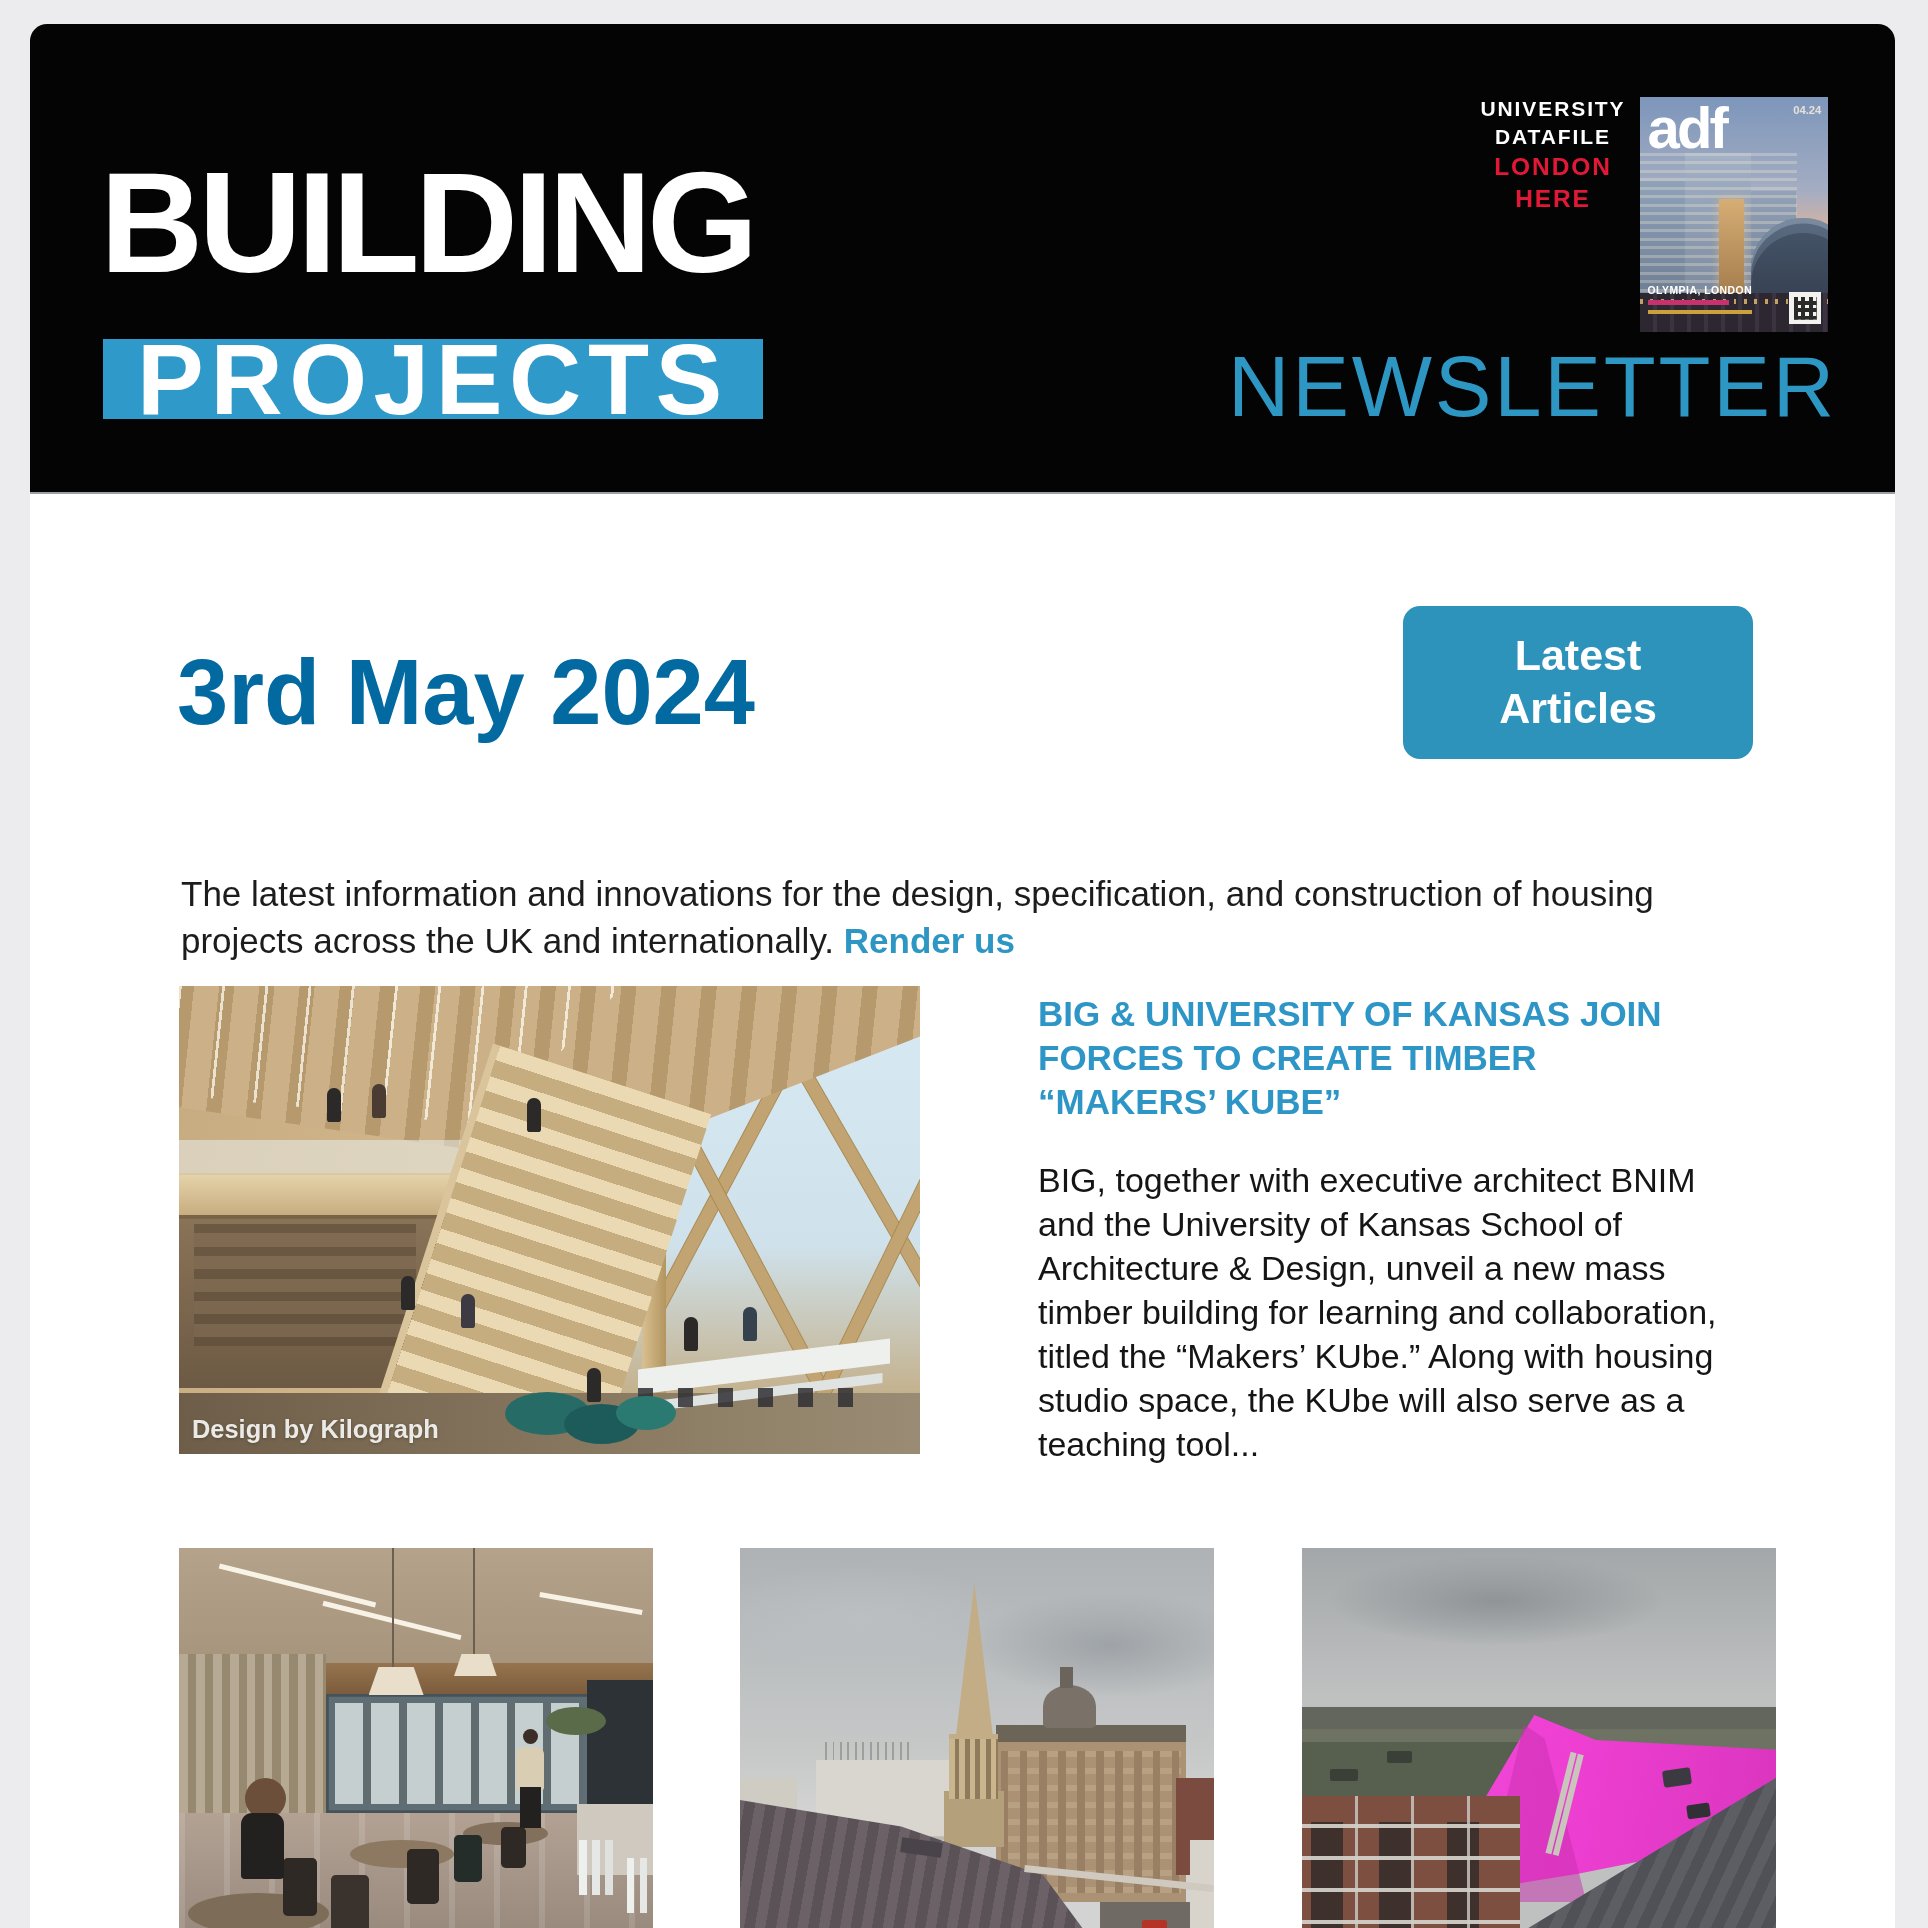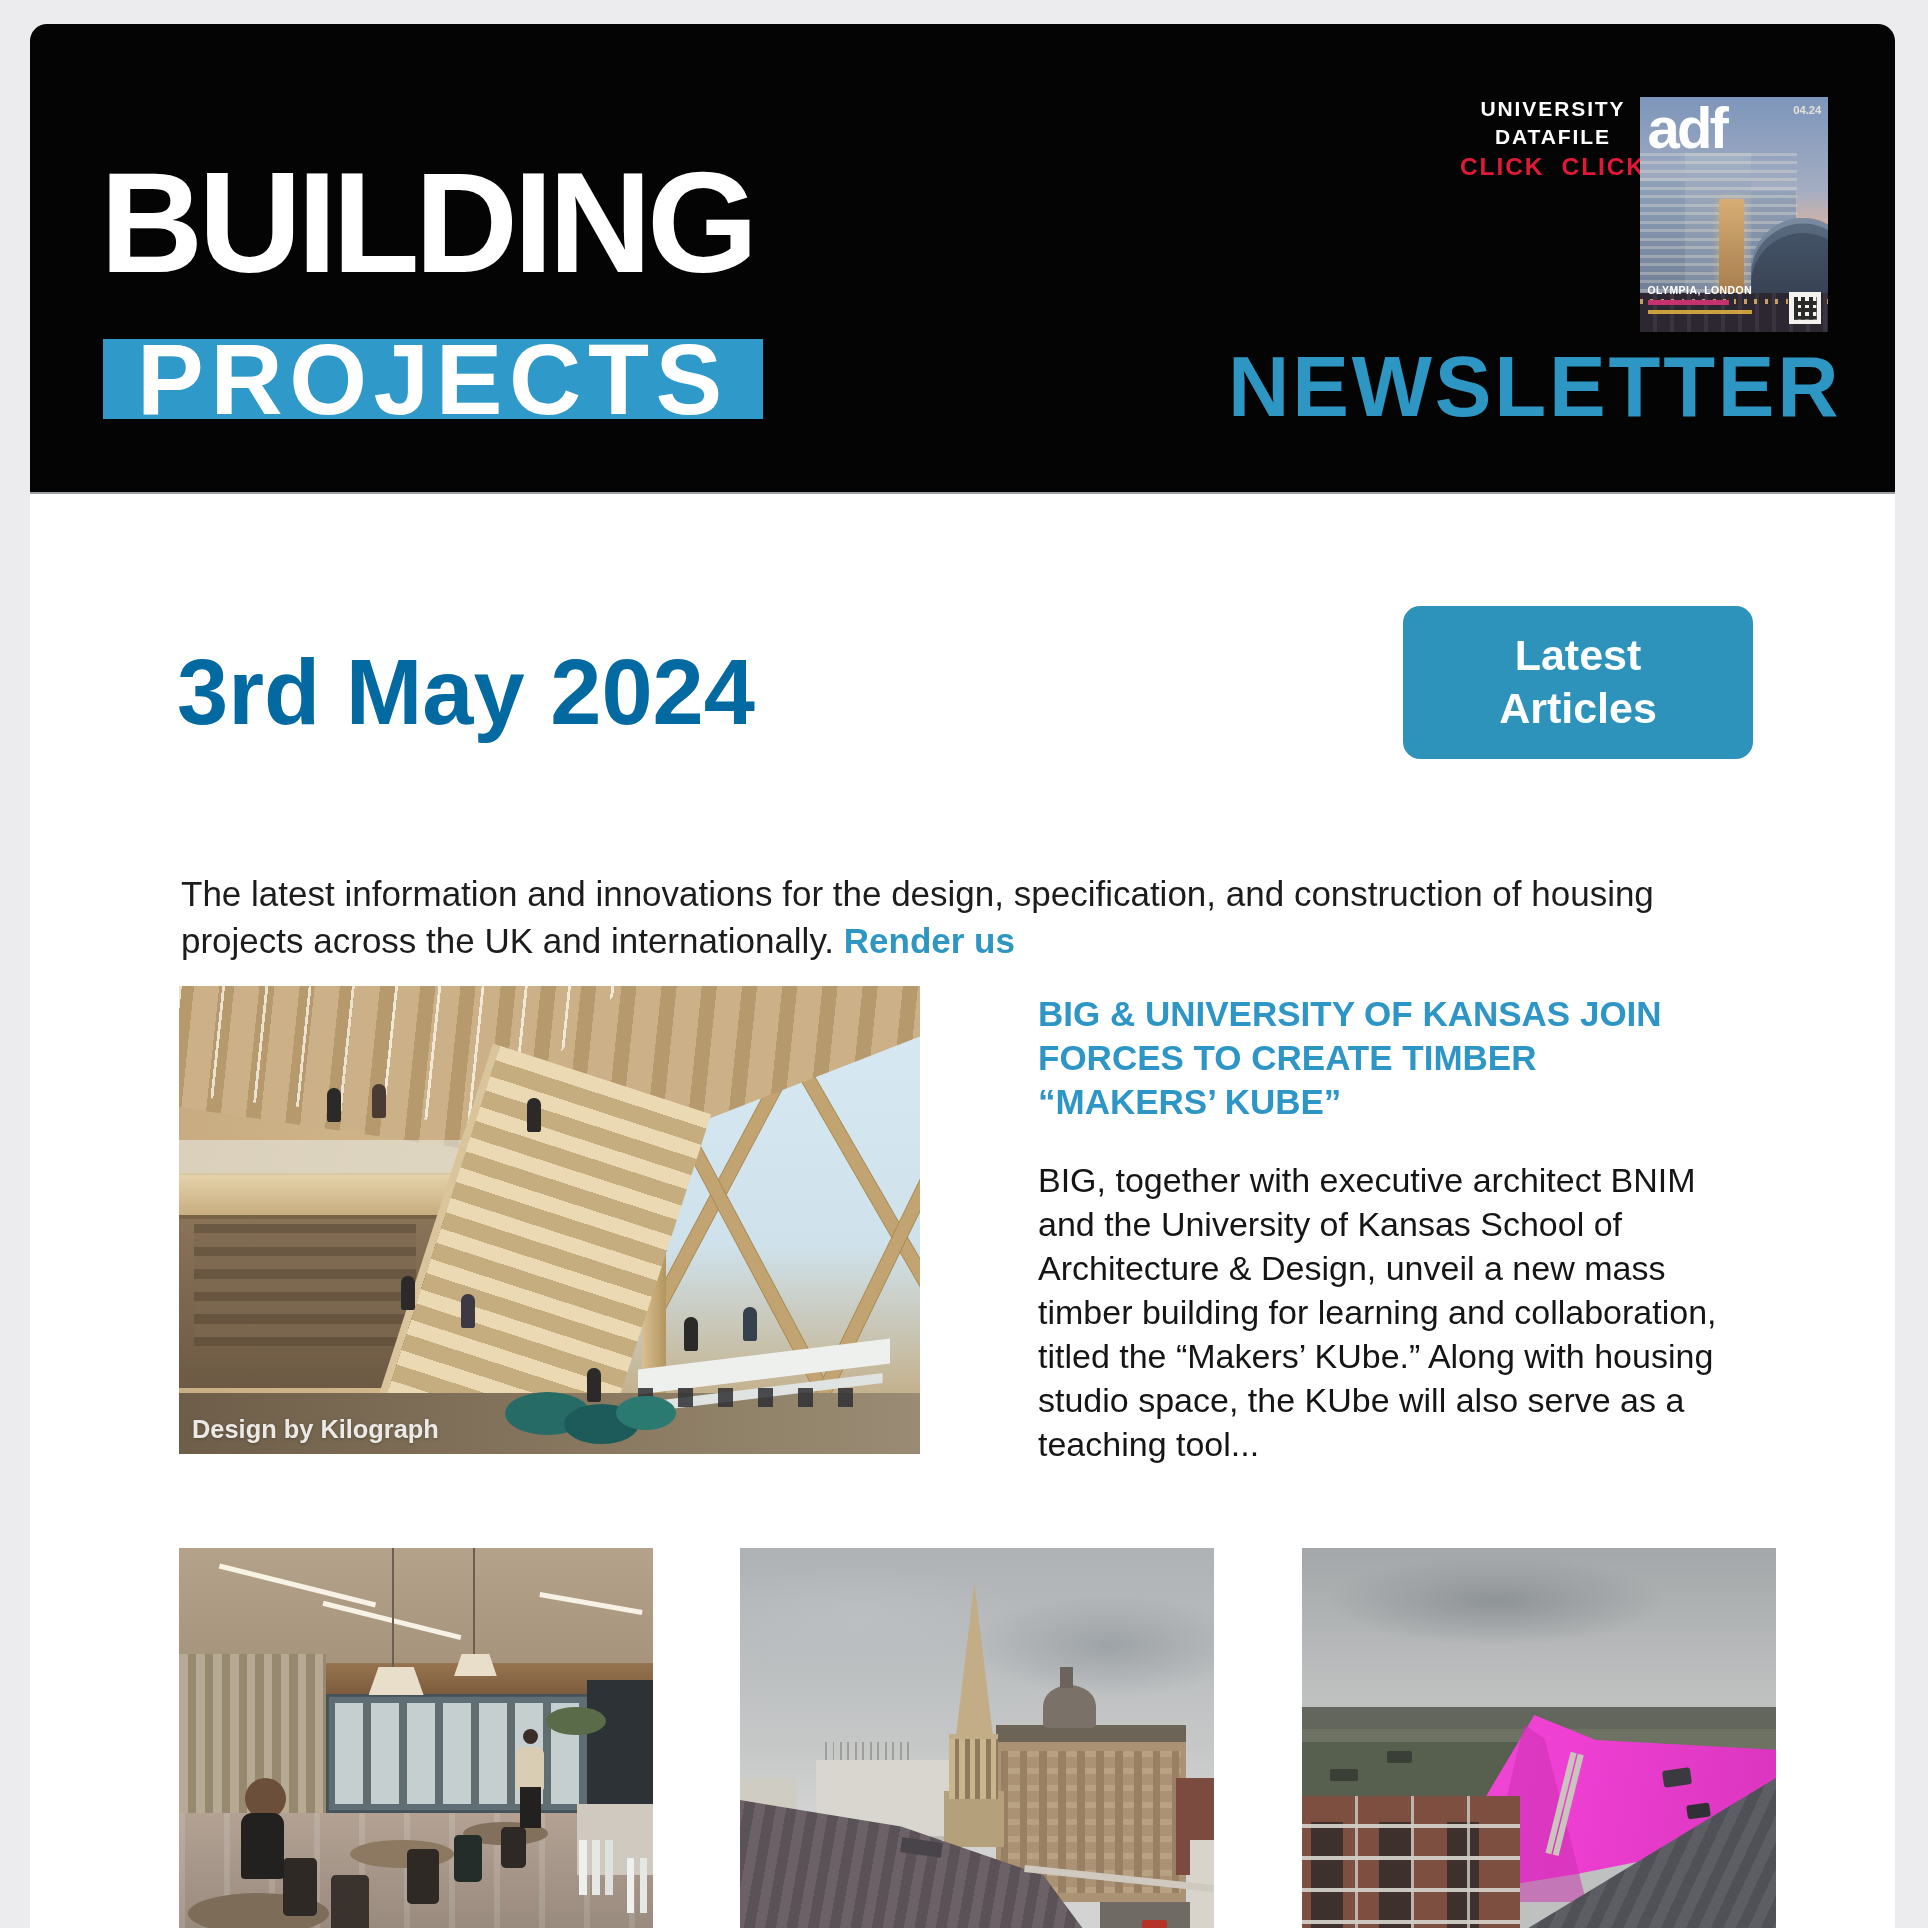--- a/index.html
+++ b/index.html
@@ -14,21 +14,21 @@
   .logo-building{left:70px;top:127px;font-size:143px;line-height:143px;font-weight:bold;
                  color:#ffffff;letter-spacing:-4.7px;white-space:nowrap;}
   .logo-projects-bar{left:73px;top:315px;width:660px;height:80px;background:#2f9aca;
                      text-align:center;}
   .logo-projects-bar span{display:block;font-size:100px;line-height:80px;font-weight:bold;
                      color:#ffffff;letter-spacing:6.6px;white-space:nowrap;}
   .promo{left:1429px;top:71px;width:188px;text-align:center;color:#ffffff;cursor:pointer;}
   .promo .l1,.promo .l2{font-size:21px;line-height:28px;font-weight:bold;letter-spacing:1.9px;}
   .promo .cta{font-size:24.5px;line-height:32px;font-weight:bold;letter-spacing:1.9px;
               word-spacing:8.5px;color:#e11937;}
-  .newsletter{left:1198px;top:320px;font-size:85px;line-height:85px;font-weight:bold;
+  .newsletter{left:1198px;top:320px;font-size:85px;line-height:85px;font-weight:normal;
               color:#2e96c3;letter-spacing:2.8px;white-space:nowrap;}
   
   .mag{left:1610px;top:73px;width:188px;height:235px;overflow:hidden;cursor:pointer;
        background:linear-gradient(180deg,#7d96bb 0%,#a4adc2 40%,#e0b49c 60%,#c9a28c 68%,#4a4150 74%,#2e2a33 100%);}
   .mag .tower1{left:-7.5px;top:83px;width:56px;height:113px;
        background:linear-gradient(180deg,#8fa2ba,#6f7f96);box-shadow:inset 0 0 0 0.9px rgba(255,255,255,.12);}
   .mag .tower2{left:45px;top:56px;width:66px;height:141px;
        background:linear-gradient(180deg,#a3b2c6,#7c8aa0);}
   .mag .tower3{left:111px;top:94px;width:45px;height:104px;
        background:linear-gradient(180deg,#93a2b8,#6d7c92);}
@@ -228,21 +228,21 @@
 
     <div class="header">
       <div class="abs logo-building">BUILDING</div>
       <div class="abs logo-projects-bar">
         <span>PROJECTS</span>
       </div>
 
       <div class="abs promo">
         <div class="l1">UNIVERSITY</div>
         <div class="l2">DATAFILE</div>
-        <div class="cta">CLICK CLICK</div>
+        <div class="cta">LONDON HERE</div>
       </div>
 
       <div class="abs mag">
         <div class="abs tower1"></div>
         <div class="abs tower2"></div>
         <div class="abs tower3"></div>
         <div class="abs winrows"></div>
         <div class="abs arch"></div>
         <div class="abs ctower"></div>
         <div class="abs street"></div>

